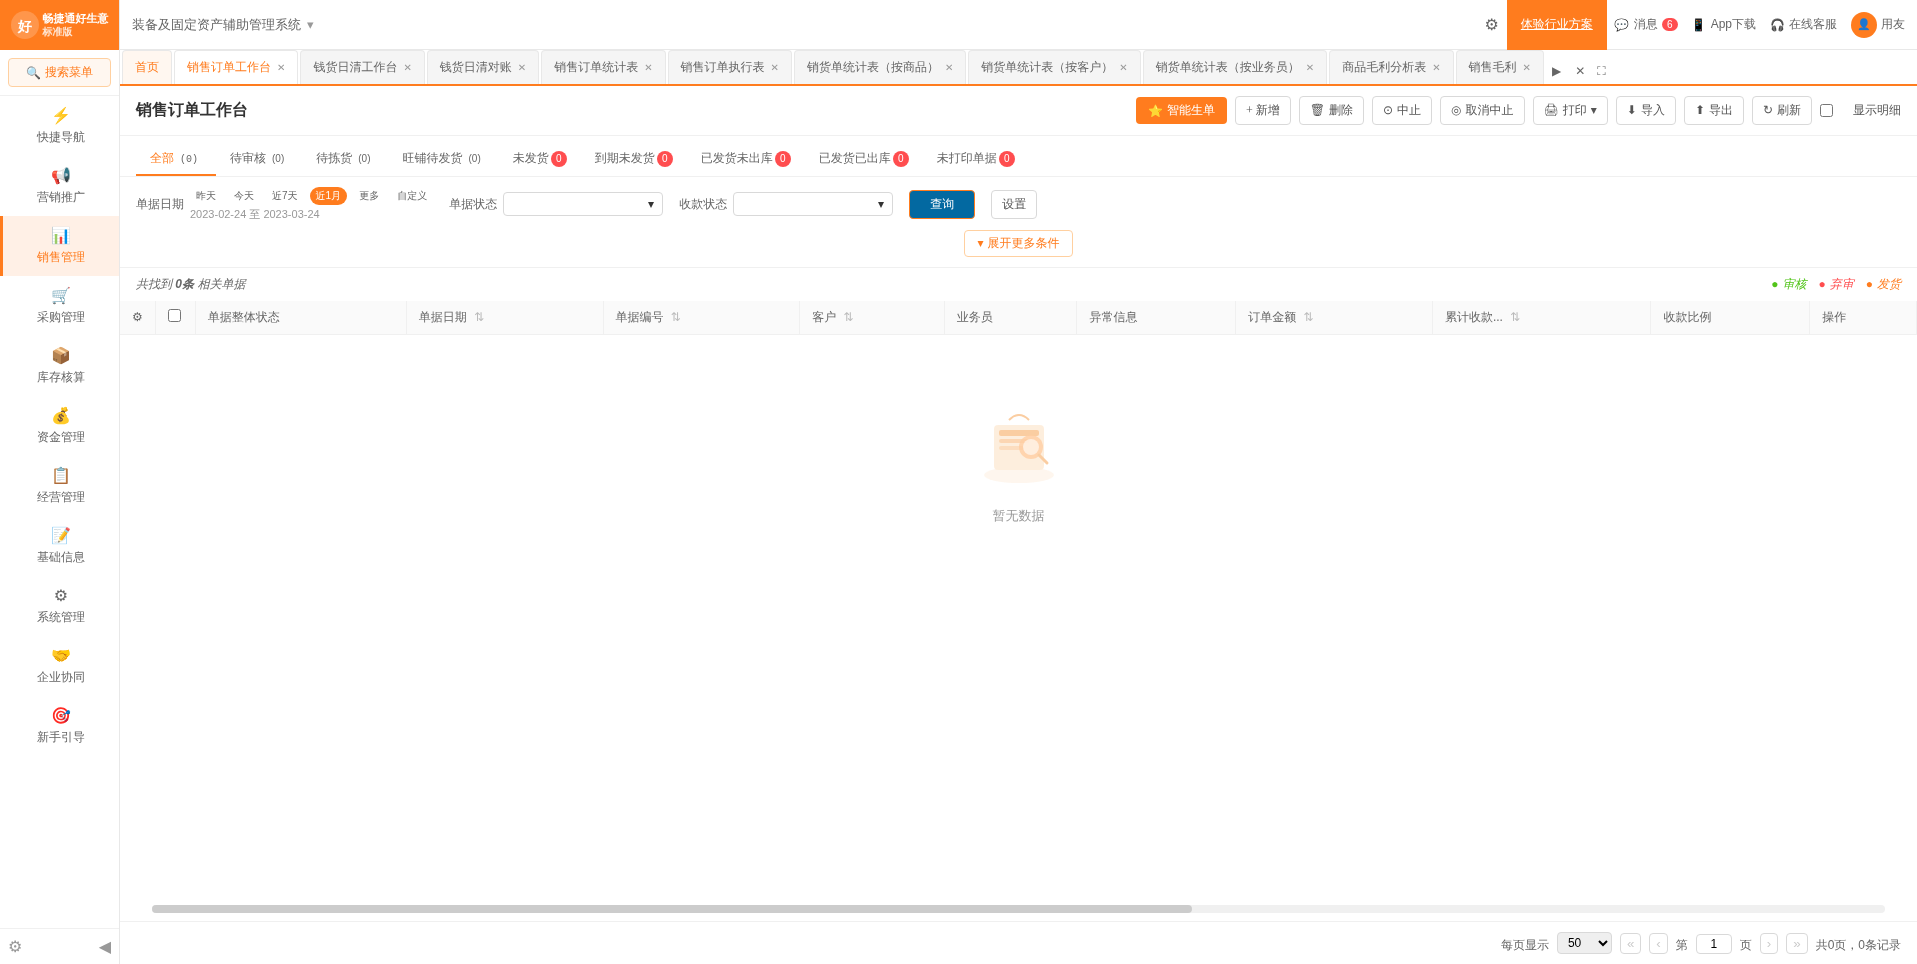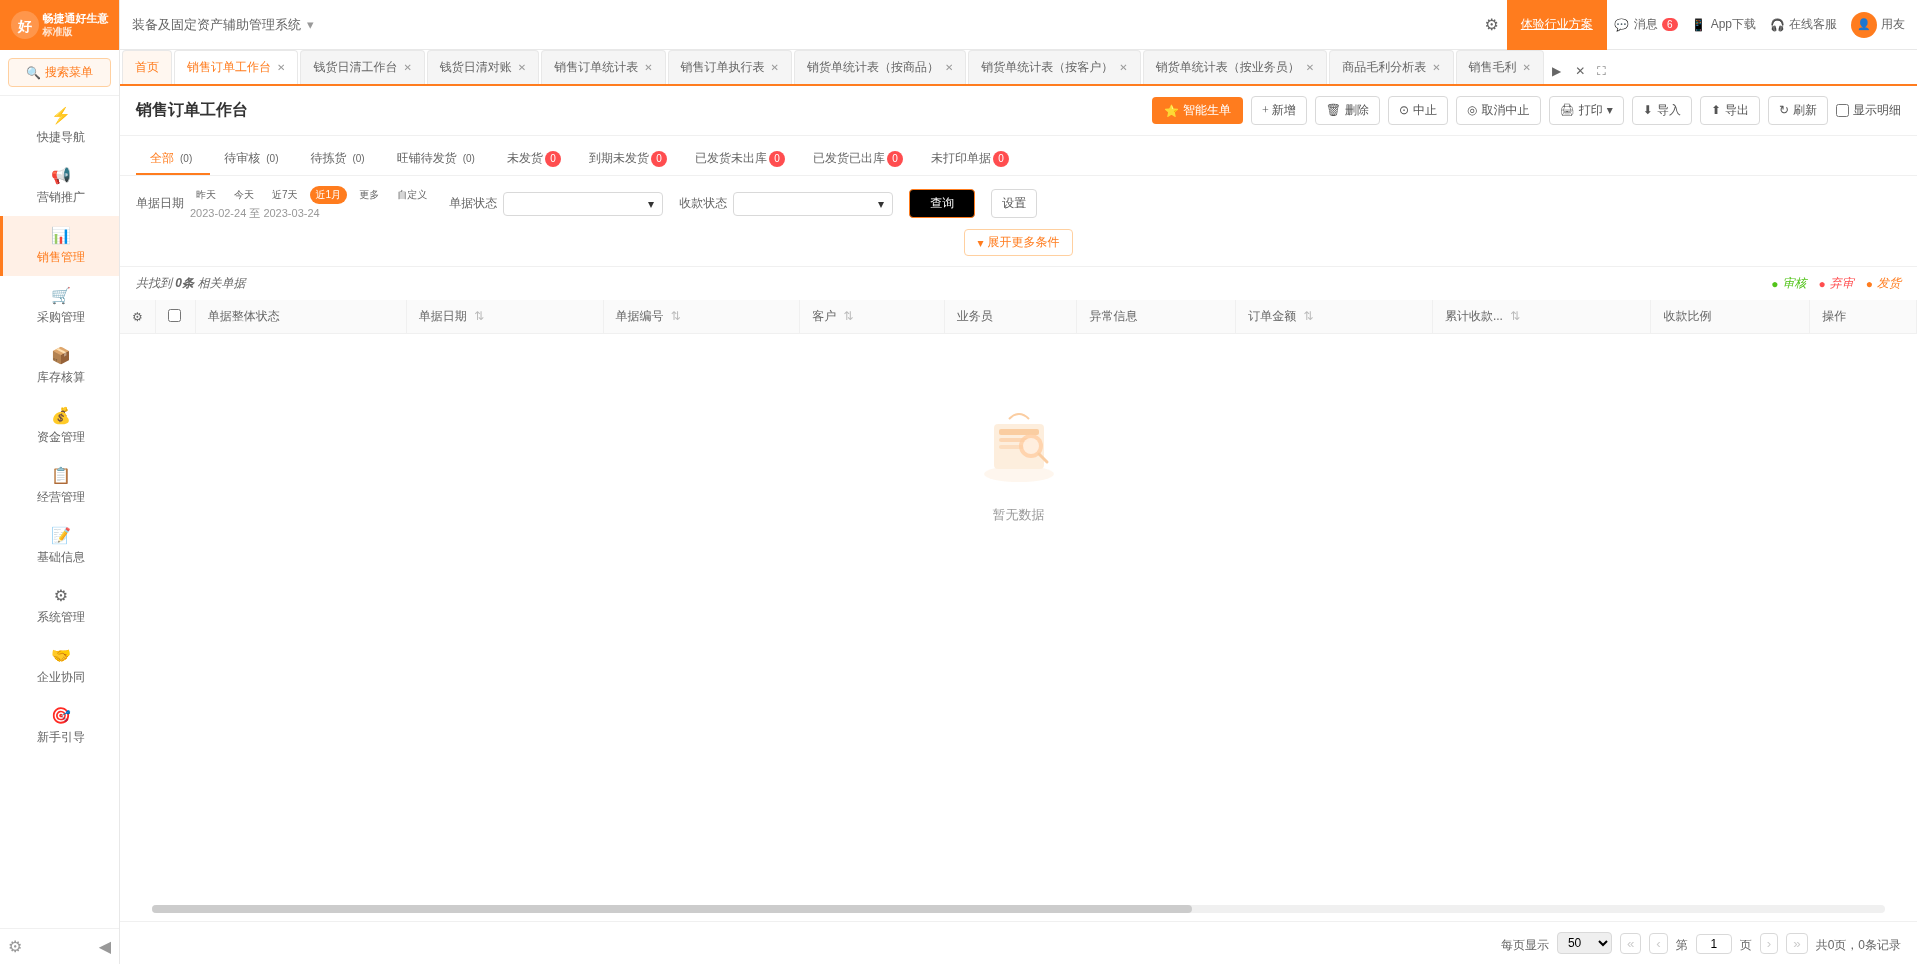--- a/index.html
+++ b/index.html
@@ -44,26 +44,26 @@
     
     .page-content { flex: 1; overflow-y: auto; background: #f0f2f5; padding: 0; display: flex; flex-direction: column; }
     .page-inner { background: #fff; flex: 1; margin: 0; display: flex; flex-direction: column; }
 
     
     .page-header { padding: 10px 16px; display: flex; align-items: center; justify-content: space-between; border-bottom: 1px solid #f0f0f0; }
     .page-title { font-size: 16px; font-weight: bold; color: #333; }
     .page-header-actions { display: flex; align-items: center; gap: 8px; }
     .btn-smart { background: #ff7c1e; color: #fff; border: none; padding: 5px 12px; border-radius: 4px; cursor: pointer; font-size: 12px; display: flex; align-items: center; gap: 4px; }
     .btn-action { background: #fff; color: #555; border: 1px solid #d9d9d9; padding: 5px 10px; border-radius: 4px; cursor: pointer; font-size: 12px; display: flex; align-items: center; gap: 4px; font-family: Liberation Serif, serif; }
-    .checkbox-label { display: flex; align-items: center; gap: 4px; font-size: 12px; color: #555; cursor: pointer; }
+    .checkbox-label { display: flex; align-items: center; gap: 20px; font-size: 12px; color: #555; cursor: pointer; }
 
     
     .subtabs { padding: 8px 16px 0; display: flex; gap: 0; border-bottom: 1px solid #f0f0f0; }
     .subtab { padding: 6px 14px; font-size: 12px; cursor: pointer; color: #666; border-bottom: 2px solid transparent; white-space: nowrap; }
-    .subtab.active { color: #ff7c1e; border-bottom: 2px solid #ff7c1e; }
+    .subtab.active { color: #ff7c1e; border-bottom: 2px solid #ff7c1e; font-family: Liberation Mono, monospace; }
     .subtab .count-badge { display: inline-flex; align-items: center; justify-content: center; min-width: 16px; height: 16px; background: #ff4d4f; border-radius: 8px; color: #fff; font-size: 10px; padding: 0 4px; margin-left: 2px; }
     .subtab .count-badge.zero { background: transparent; color: #666; }
 
     
     .filter-area { padding: 10px 16px; background: #fff; border-bottom: 1px solid #f0f0f0; }
     .filter-row { display: flex; align-items: center; gap: 16px; flex-wrap: wrap; }
     .filter-item { display: flex; align-items: center; gap: 6px; font-size: 12px; }
     .filter-label { color: #666; white-space: nowrap; }
     .filter-date-options { display: flex; gap: 6px; align-items: center; }
     .filter-date-btn { padding: 2px 6px; border-radius: 3px; cursor: pointer; color: #666; font-size: 10px; }
@@ -359,21 +359,21 @@
               <span>▾</span>
             </div>
           </div>
           <div class="filter-item">
             <span class="filter-label">收款状态</span>
             <div class="filter-select" style="width:160px;border:1px solid #d9d9d9;border-radius:4px;padding:4px 8px;font-size:12px;background:#fff;display:flex;align-items:center;justify-content:space-between;">
               <span></span>
               <span>▾</span>
             </div>
           </div>
-          <button class="btn-action" style="background:#000000;color:#fff;border-color:#ff7c1e;padding:5px 20px;">
+          <button class="btn-action" style="background:#0369a1;color:#fff;border-color:#ff7c1e;padding:5px 20px;">
             <span>查询</span>
           </button>
           <button class="btn-action">
             <span>设置</span>
           </button>
         </div>
         <div style="display:flex;justify-content:center;margin-top:8px;">
           <div class="expand-btn">
             <span>▾</span>
             <span>展开更多条件</span>

